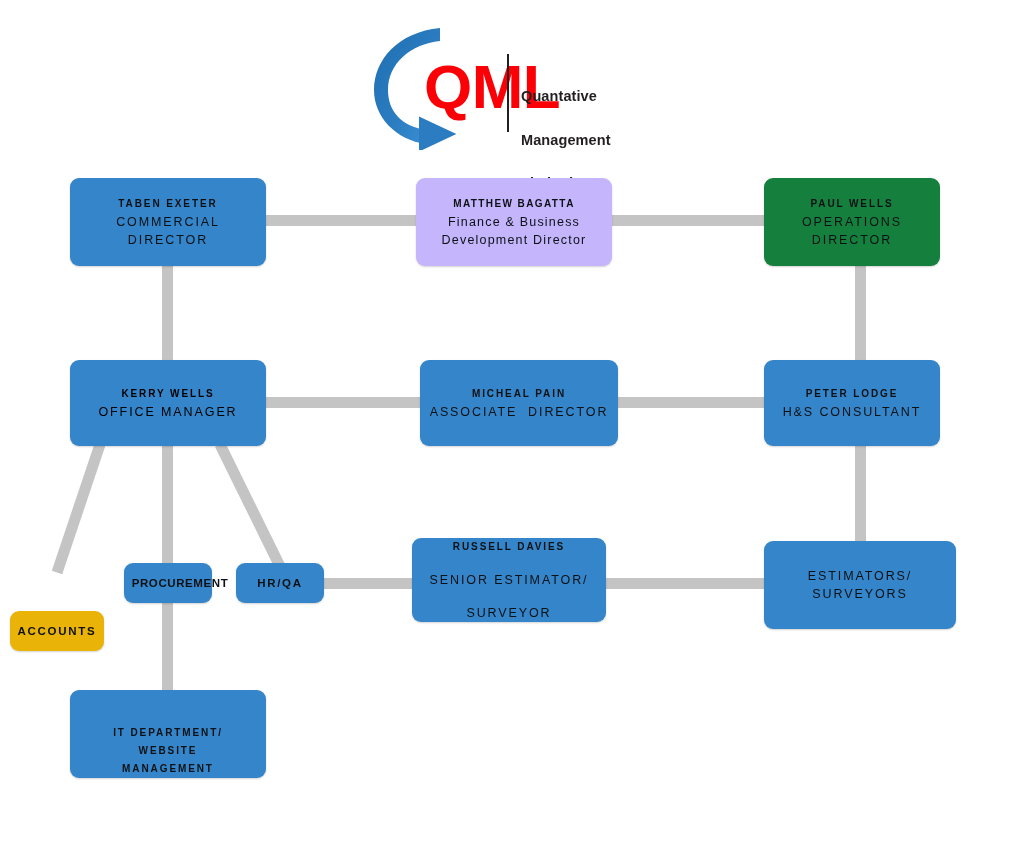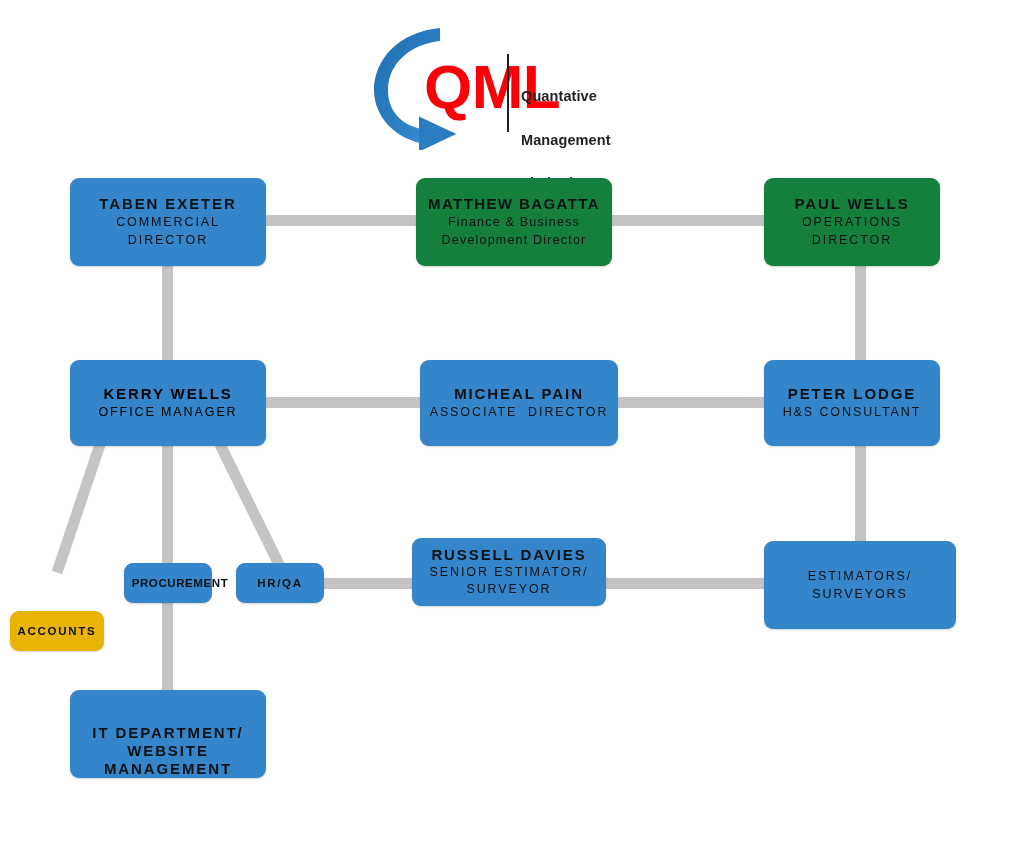--- a/index.html
+++ b/index.html
@@ -87,21 +87,21 @@
     display: flex;
     flex-direction: column;
     align-items: center;
     justify-content: center;
     text-align: center;
     color: #0d1114;
     box-shadow: 0 1px 2px rgba(0,0,0,0.18);
     z-index: 5;
   }
   .node .nm {
-    font-size: 15px;
+    font-size: 10px;
     font-weight: bold;
     letter-spacing: 1.9px;
     line-height: 18px;
     white-space: nowrap;
   }
   .node .rl {
     font-size: 12.5px;
     font-weight: normal;
     letter-spacing: 1.9px;
     line-height: 18px;
@@ -173,21 +173,21 @@
   <div class="conn-diag" id="leg-accounts" style="background: rgb(196, 196, 196); left: 100px; top: 438.5px; width: 135.03px; height: 11px; transform: rotate(108.569deg);"></div>
   <div class="conn" style="left: 162px; top: 444px; width: 11px; height: 126px; background: rgb(196, 196, 196);"></div>
   <div class="conn-diag" id="leg-hrqa" style="background: rgb(196, 196, 196); left: 220px; top: 438.5px; width: 142.664px; height: 11px; transform: rotate(63.7942deg);"></div>
 
   <div class="node" style="left: 70px; top: 178px; width: 196px; height: 88px; background: rgb(53, 133, 202); color: rgb(13, 17, 20);">
     <div class="nm">TABEN EXETER</div>
     <div class="rl">COMMERCIAL</div>
     <div class="rl">DIRECTOR</div>
   </div>
 
-  <div class="node" style="left: 416px; top: 178px; width: 196px; height: 88px; background: #15803d; color: rgb(13, 17, 20);">
+  <div class="node" style="left: 416px; top: 178px; width: 196px; height: 88px; background: #c4b5fd; color: rgb(13, 17, 20);">
     <div class="nm" style="letter-spacing:1.4px;">MATTHEW BAGATTA</div>
     <div class="rl" style="letter-spacing:1.2px;">Finance &amp; Business</div>
     <div class="rl" style="letter-spacing:1.2px;">Development Director</div>
   </div>
 
   <div class="node" style="left: 764px; top: 178px; width: 176px; height: 88px; background: #15803d; color: rgb(13, 17, 20);">
     <div class="nm">PAUL WELLS</div>
     <div class="rl">OPERATIONS</div>
     <div class="rl">DIRECTOR</div>
   </div>
@@ -212,21 +212,21 @@
   </div>
 
   <div class="node small tight" style="left: 124px; top: 563px; width: 88px; height: 40px; background: rgb(53, 133, 202); color: rgb(13, 17, 20);">
     <div class="nm">PROCUREMENT</div>
   </div>
 
   <div class="node small" style="left: 236px; top: 563px; width: 88px; height: 40px; background: rgb(53, 133, 202); color: rgb(13, 17, 20);">
     <div class="nm">HR/QA</div>
   </div>
 
-  <div class="node" style="left: 412px; top: 538px; width: 194px; height: 68px; background: rgb(53, 133, 202); color: rgb(13, 17, 20);">
+  <div class="node" style="left: 412px; top: 538px; width: 194px; height: 84px; background: rgb(53, 133, 202); color: rgb(13, 17, 20); justify-content: space-between;">
     <div class="nm">RUSSELL DAVIES</div>
     <div class="rl two">SENIOR ESTIMATOR/</div>
     <div class="rl two">SURVEYOR</div>
   </div>
 
   <div class="node plain" style="left: 764px; top: 541px; width: 192px; height: 88px; background: rgb(53, 133, 202); color: rgb(13, 17, 20);">
     <div class="rl">ESTIMATORS/</div>
     <div class="rl">SURVEYORS</div>
   </div>
 

